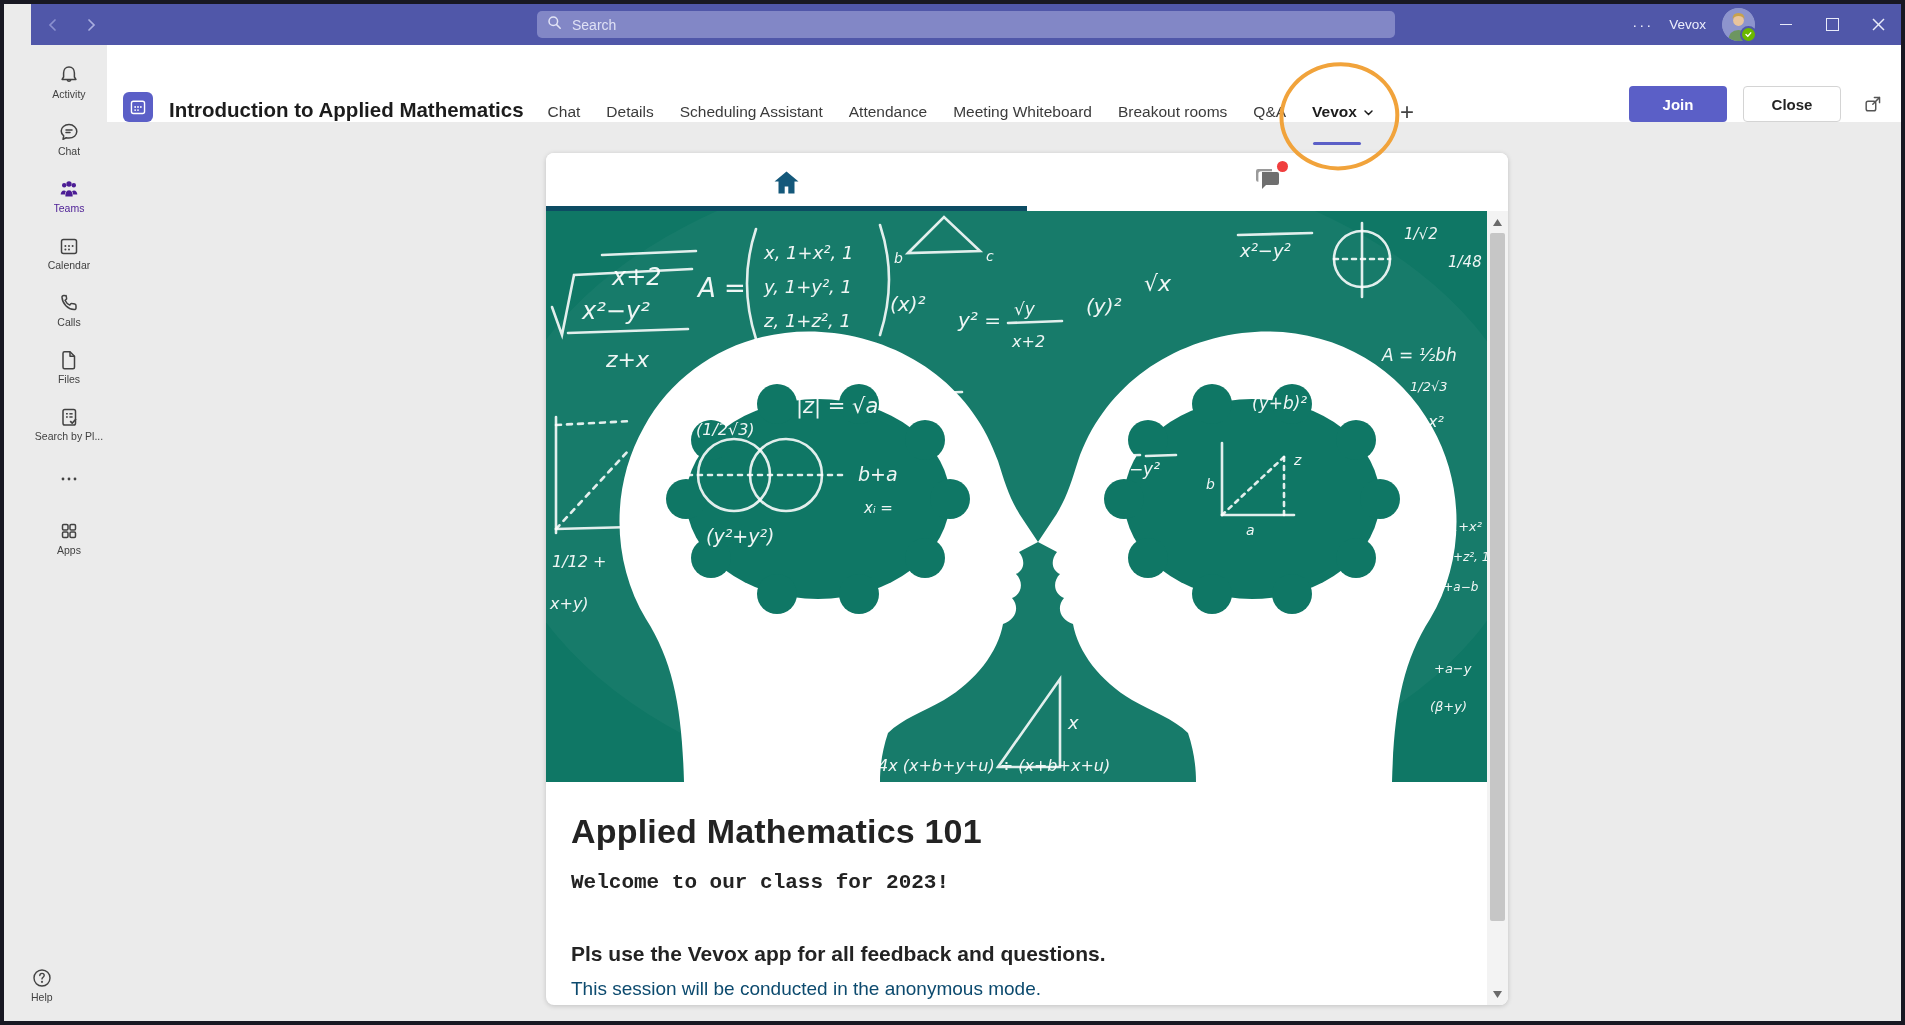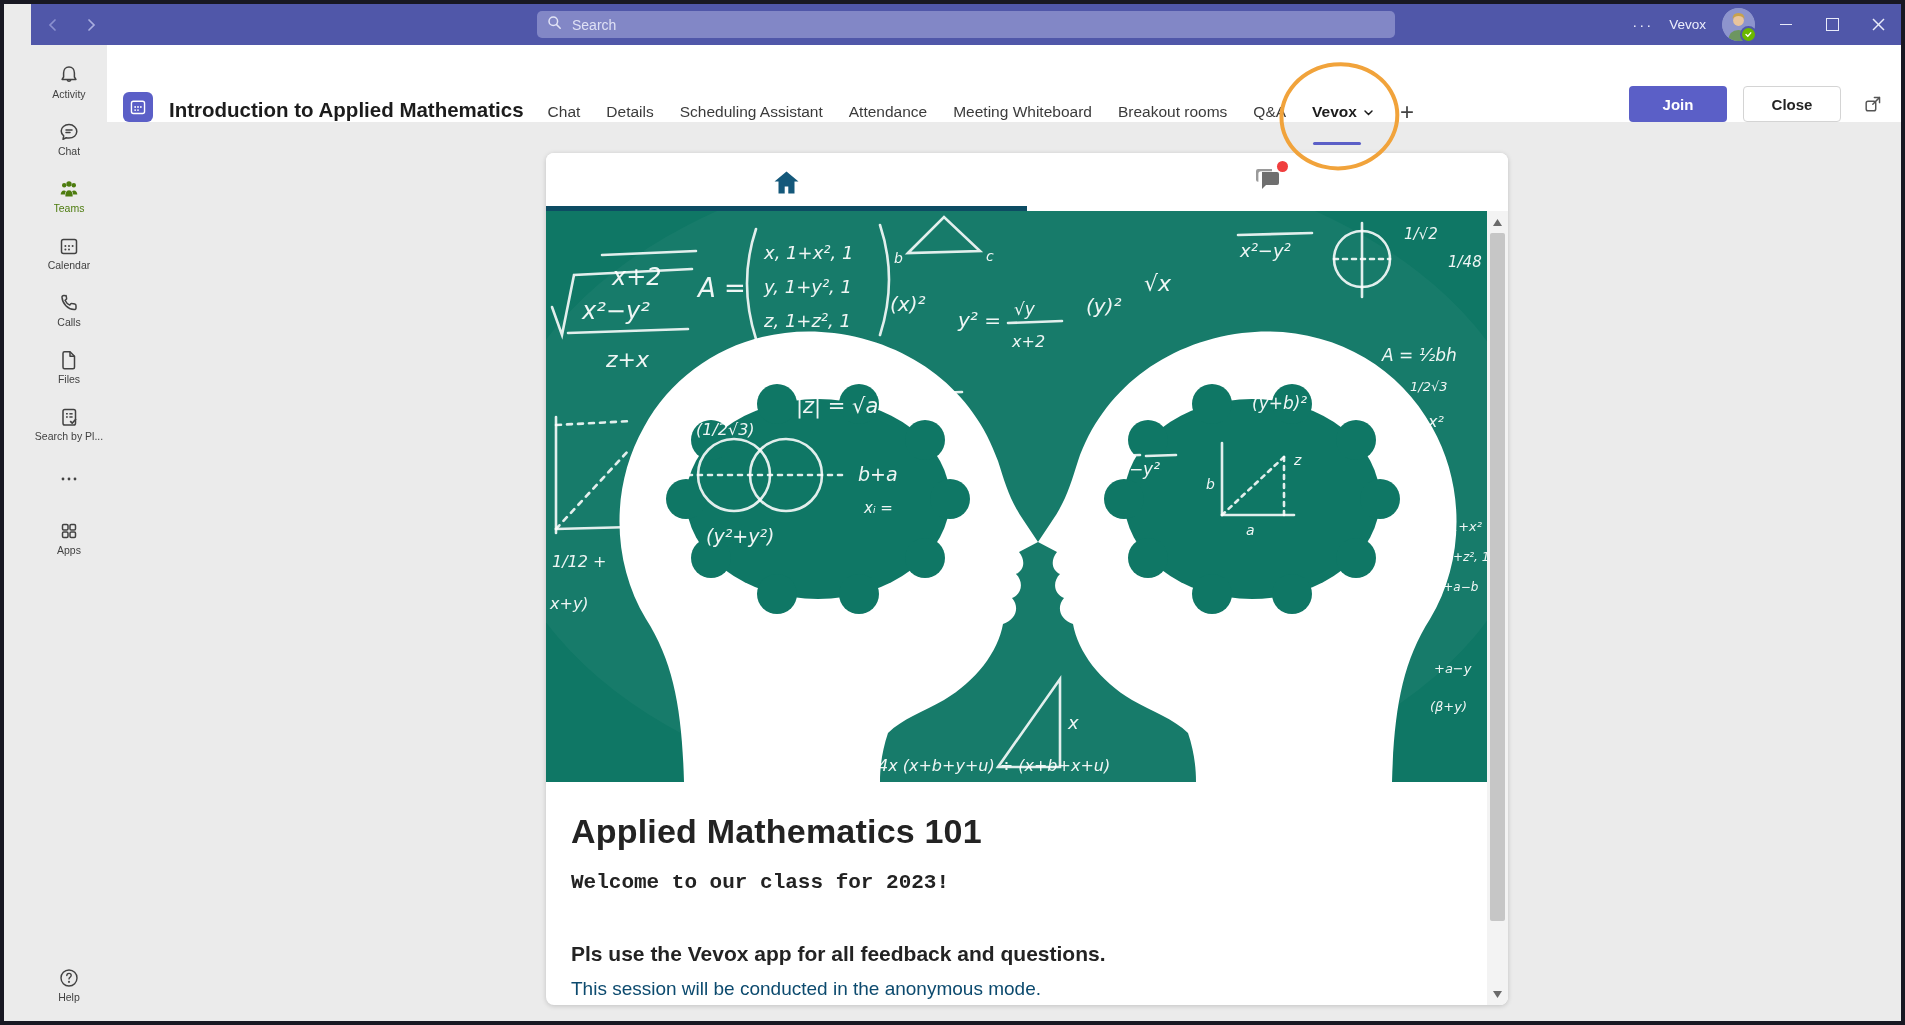--- a/index.html
+++ b/index.html
@@ -27,25 +27,25 @@
   .win-btn{width:30px;height:41px;display:flex;align-items:center;justify-content:center;cursor:pointer;}
   .min-glyph{width:12px;border-top:1.6px solid #e9ebfa;display:block;}
   .max-glyph{width:11px;height:11px;border:1.5px solid #e9ebfa;display:block;}
 
   
   .shell{flex:1;display:flex;min-height:0;}
   .rail{flex:0 0 76px;background:#ebebeb;display:flex;flex-direction:column;align-items:center;
     padding-top:8px;position:relative;}
   .rail-item{width:76px;height:57px;display:flex;flex-direction:column;align-items:center;
     justify-content:center;gap:3px;cursor:pointer;color:#424242;}
-  .rail-item.active{color:#4d7c0f;}
+  .rail-item.active{color:#4c1d95;}
   .ri-label{font-size:10.5px;line-height:11px;max-width:74px;white-space:nowrap;overflow:hidden;
     text-overflow:ellipsis;color:inherit;}
   .rail-help{position:absolute;bottom:10px;left:0;width:76px;height:52px;display:flex;
-    flex-direction:column;align-items:center;justify-content:center;gap:3px;cursor:pointer;color:#424242;}
+    flex-direction:column;justify-content:center;gap:3px;cursor:pointer;color:#424242;}
 
   .main{flex:1;display:flex;flex-direction:column;min-width:0;background:#ebebeb;}
 
   
   .meet-header{flex:0 0 77px;background:#fff;display:flex;align-items:flex-end;padding:0 18px 0 16px;
     position:relative;z-index:10;}
   .meet-icon{width:30px;height:30px;border-radius:6px;background:#5b5fc7;display:flex;
     align-items:center;justify-content:center;flex-shrink:0;}
   .meet-title{font-size:20.5px;font-weight:700;color:#1c1c1c;margin:0 24px 0 16px;white-space:nowrap;}
   .tabs{display:flex;align-items:center;gap:26px;}

